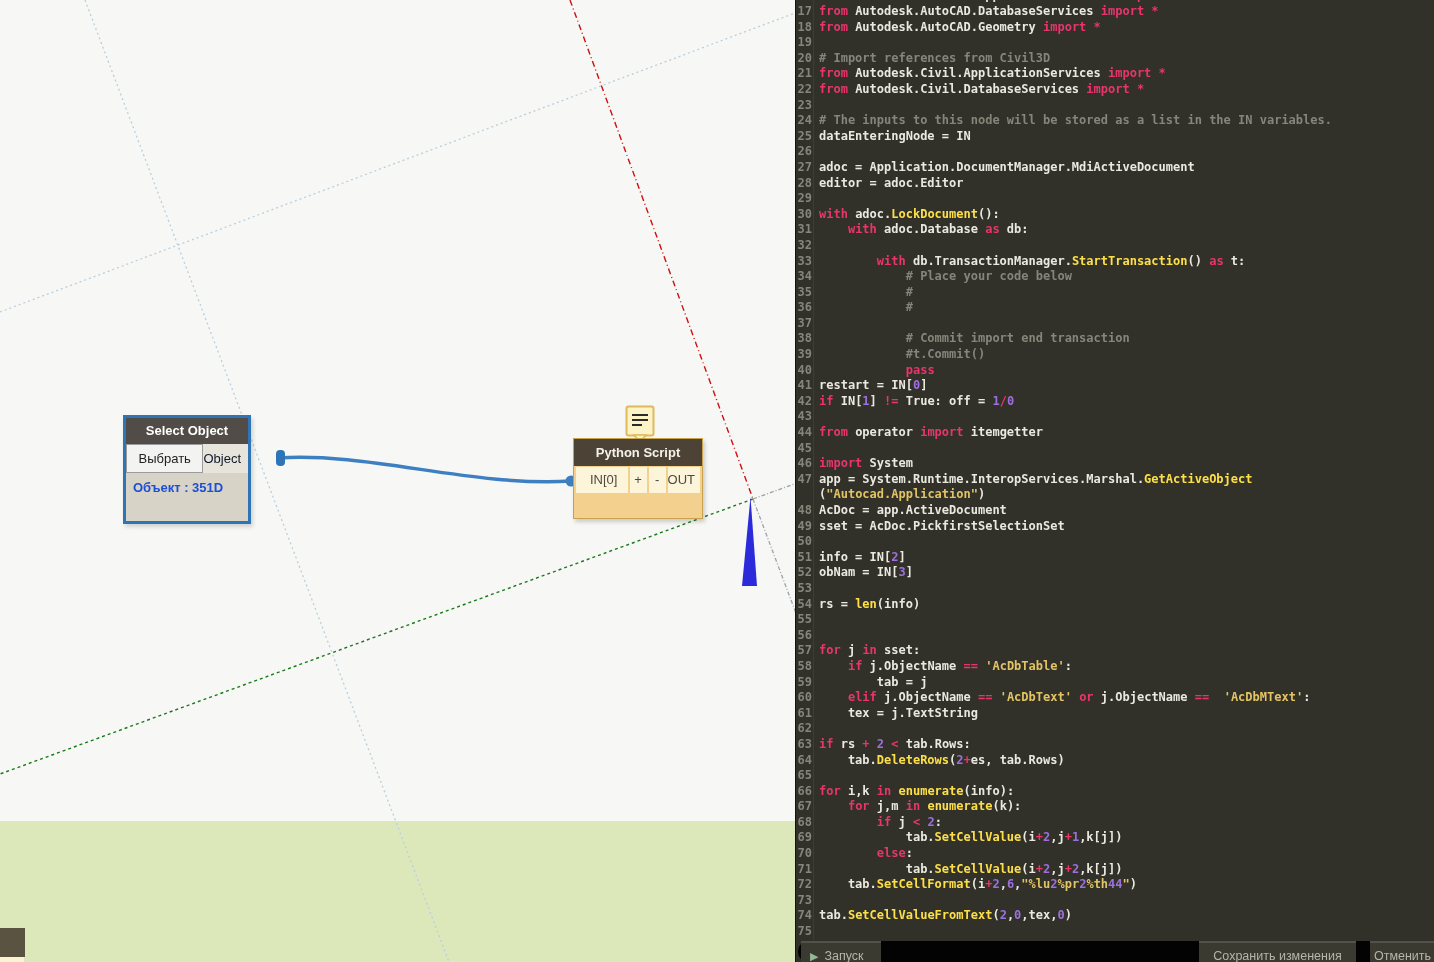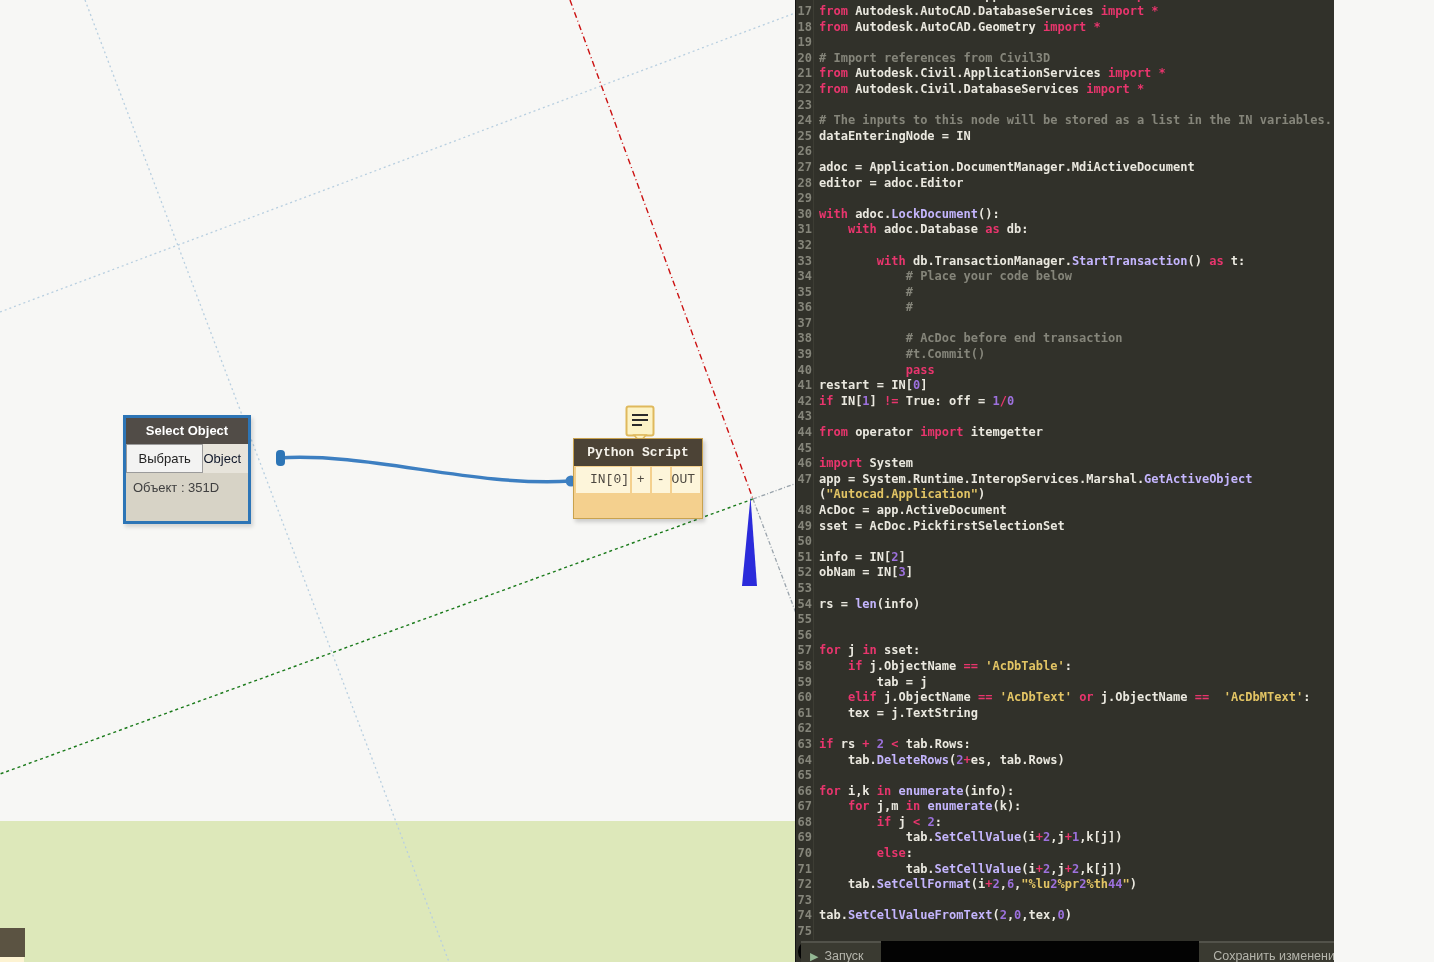--- a/index.html
+++ b/index.html
@@ -10,45 +10,45 @@
   .canvas svg{position:absolute;left:0;top:0;}
 
   .node{position:absolute;box-sizing:border-box;font-size:13px;}
 
   
   .sel-node{left:123px;top:415px;width:128px;height:109px;border:3px solid #2d75b6;background:#d7d3c6;display:flex;flex-direction:column;box-shadow:2px 3px 4px rgba(0,0,0,.15);}
   .sel-head{height:26px;background:#514c47;color:#fff;font-weight:bold;text-align:center;line-height:26px;flex:none;}
   .sel-row{display:flex;flex:none;height:29px;background:#e7e4db;}
   .sel-btn{width:95px;box-sizing:border-box;background:#f3f3f2;border:1px solid #9b9b9b;color:#222;text-align:center;line-height:27px;font-size:13px;font-family:"Liberation Sans",sans-serif;padding:0;}
   .sel-port{flex:1;color:#0f172a;line-height:29px;padding-right:7px;}
-  .sel-body{flex:1;background:#d7d3c6;color:#404040;font-weight:400;padding:7px 0 0 7px;}
+  .sel-body{flex:1;background:#d7d3c6;color:#1d4ed8;font-weight:700;padding:7px 0 0 7px;}
 
   
-  .py-node{left:573px;top:438px;width:130px;height:81px;background:#f4d08e;border:1px solid #c9a24e;display:flex;flex-direction:column;box-shadow:2px 3px 4px rgba(0,0,0,.18);font-family:Liberation Mono, monospace;}
+  .py-node{left:573px;top:438px;width:130px;height:81px;background:#f4d08e;border:1px solid #c9a24e;display:flex;flex-direction:column;box-shadow:2px 3px 4px rgba(0,0,0,.18);}
   .py-head{height:27px;background:#4c4336;color:#f5f2ea;font-weight:bold;text-align:center;line-height:27px;flex:none;}
   .py-ports{flex:none;height:28px;display:flex;gap:2px;padding:1px 2px;box-sizing:border-box;}
   .py-cell{background:#fdf5da;color:#4d4840;line-height:26px;}
   .py-in{width:42px;padding-left:14px;}
   .py-plus,.py-minus{width:19px;text-align:center;}
   .py-out{flex:1;text-align:right;padding-right:5px;}
   .py-body{flex:1;background:#f4d08e;}
 
   
   .corner-node{position:absolute;left:0;top:928px;width:25px;height:34px;}
   .corner-head{position:absolute;left:0;top:0;width:25px;height:29px;background:#5b5342;}
   .corner-body{position:absolute;left:0;top:29px;width:24px;height:5px;background:#fdf3d2;}
 
   
-  .editor{position:absolute;left:795px;top:0;width:539px;height:962px;background:#31312a;border-left:1px solid #141414;box-sizing:border-box;overflow:hidden;}
+  .editor{position:absolute;left:795px;top:0;width:639px;height:962px;background:#31312a;border-left:1px solid #141414;box-sizing:border-box;overflow:hidden;}
   .code{position:absolute;left:0;top:0;right:0;font-family:"DejaVu Sans Mono",monospace;font-size:12px;font-weight:bold;}
   .crow{display:flex;height:15.6px;line-height:15.6px;white-space:pre;}
   .crow:first-child{margin-top:-11.6px;}
   .ln{flex:none;width:16px;text-align:right;color:#85857a;border-right:1px solid #3d3d34;padding-right:1px;margin-right:5px;}
   .ccode{flex:1;overflow:hidden;}
-  .k{color:#e8356d}.t{color:#eae8df}.m{color:#c4b5fd}.c{color:#85857a}.s{color:#e2c464}.n{color:#9d71dd}
+  .k{color:#e8356d}.t{color:#eae8df}.m{color:#fde047}.c{color:#85857a}.s{color:#e2c464}.n{color:#9d71dd}
 
   
   .footer{position:absolute;left:2px;right:0;bottom:0;height:21px;background:#030303;border-radius:10px;}
   .fbtn{position:absolute;top:0;height:21px;background:#3a3a31;border:none;border-top:2px solid #52524a;color:#b5b5ac;font-family:"Liberation Sans",sans-serif;font-size:12.5px;padding:6px 0 0 0;box-sizing:border-box;overflow:hidden;text-align:center;}
   .run-btn{left:3px;width:80px;text-align:left;padding-left:9px;}
   .play{color:#94b894;font-size:11px;margin-right:6px;}
   .save-btn{left:401px;width:157px;}
   .cancel-btn{left:572px;width:65px;}
 </style>
 </head>
@@ -130,21 +130,21 @@
         <div class="crow"><span class="ln">28</span><span class="ccode"><span class="t">editor = adoc.Editor</span></span></div>
         <div class="crow"><span class="ln">29</span><span class="ccode"></span></div>
         <div class="crow"><span class="ln">30</span><span class="ccode"><span class="k">with</span><span class="t"> adoc.</span><span class="m">LockDocument</span><span class="t">():</span></span></div>
         <div class="crow"><span class="ln">31</span><span class="ccode"><span class="t">    </span><span class="k">with</span><span class="t"> adoc.Database </span><span class="k">as</span><span class="t"> db:</span></span></div>
         <div class="crow"><span class="ln">32</span><span class="ccode"></span></div>
         <div class="crow"><span class="ln">33</span><span class="ccode"><span class="t">        </span><span class="k">with</span><span class="t"> db.TransactionManager.</span><span class="m">StartTransaction</span><span class="t">() </span><span class="k">as</span><span class="t"> t:</span></span></div>
         <div class="crow"><span class="ln">34</span><span class="ccode"><span class="c">            # Place your code below</span></span></div>
         <div class="crow"><span class="ln">35</span><span class="ccode"><span class="c">            #</span></span></div>
         <div class="crow"><span class="ln">36</span><span class="ccode"><span class="c">            #</span></span></div>
         <div class="crow"><span class="ln">37</span><span class="ccode"></span></div>
-        <div class="crow"><span class="ln">38</span><span class="ccode"><span class="c">            # AcDoc before end transaction</span></span></div>
+        <div class="crow"><span class="ln">38</span><span class="ccode"><span class="c">            # Commit import end transaction</span></span></div>
         <div class="crow"><span class="ln">39</span><span class="ccode"><span class="c">            #t.Commit()</span></span></div>
         <div class="crow"><span class="ln">40</span><span class="ccode"><span class="t">            </span><span class="k">pass</span></span></div>
         <div class="crow"><span class="ln">41</span><span class="ccode"><span class="t">restart = IN[</span><span class="n">0</span><span class="t">]</span></span></div>
         <div class="crow"><span class="ln">42</span><span class="ccode"><span class="k">if</span><span class="t"> IN[</span><span class="n">1</span><span class="t">] </span><span class="k">!=</span><span class="t"> True: off = </span><span class="n">1</span><span class="k">/</span><span class="n">0</span></span></div>
         <div class="crow"><span class="ln">43</span><span class="ccode"></span></div>
         <div class="crow"><span class="ln">44</span><span class="ccode"><span class="k">from</span><span class="t"> operator </span><span class="k">import</span><span class="t"> itemgetter</span></span></div>
         <div class="crow"><span class="ln">45</span><span class="ccode"></span></div>
         <div class="crow"><span class="ln">46</span><span class="ccode"><span class="k">import</span><span class="t"> System</span></span></div>
         <div class="crow"><span class="ln">47</span><span class="ccode"><span class="t">app = System.Runtime.InteropServices.Marshal.</span><span class="m">GetActiveObject</span></span></div>
         <div class="crow"><span class="ln"></span><span class="ccode"><span class="t">(</span><span class="s">"Autocad.Application"</span><span class="t">)</span></span></div>

